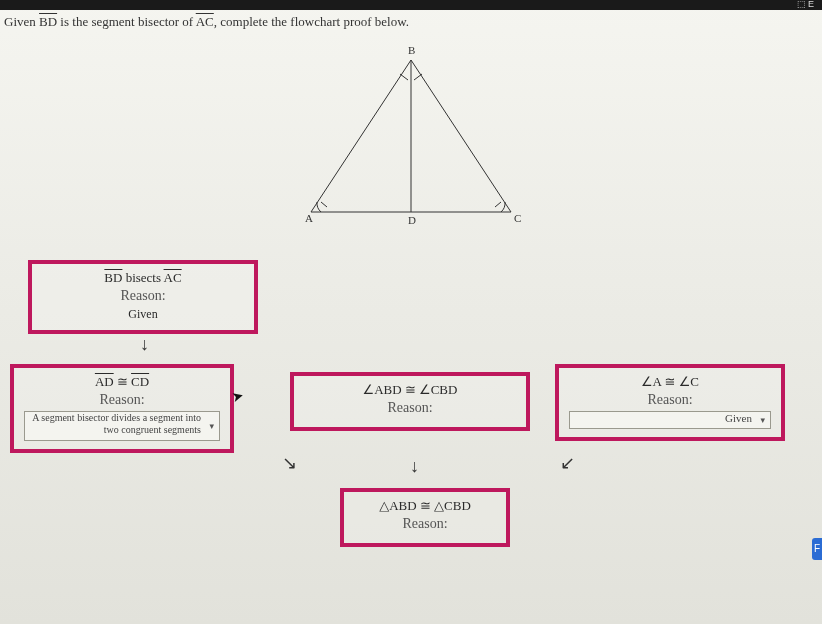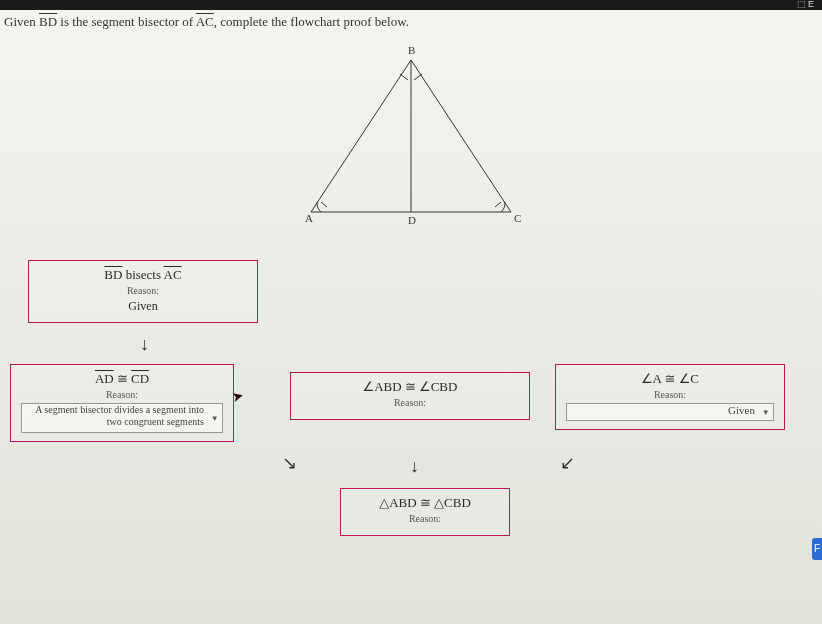--- a/index.html
+++ b/index.html
@@ -39,28 +39,28 @@
       display: block;
       margin: 6px auto 28px auto;
     }
     .flow {
       position: relative;
       width: 100%;
       height: 360px;
     }
     .card {
       position: absolute;
-      border: 1px solid #be185d;
+      border: 4px solid #be185d;
       background: rgba(255,255,255,0.15);
       padding: 6px 10px 8px 10px;
       text-align: center;
     }
     .stmt { font-size: 13px; margin-bottom: 2px; }
     .stmt .over { text-decoration: overline; }
-    .rlabel { font-size: 10px; color: #555; margin: 2px 0 3px 0; }
+    .rlabel { font-size: 14px; color: #555; margin: 2px 0 3px 0; }
     .reason-static { font-size: 12px; }
     .reason-select {
       border: 1px solid #9a998e;
       background: rgba(248,248,244,0.7);
       font-size: 11px;
       color: #444;
       text-align: right;
       padding: 0 18px 4px 6px;
       position: relative;
       margin-top: 2px;

